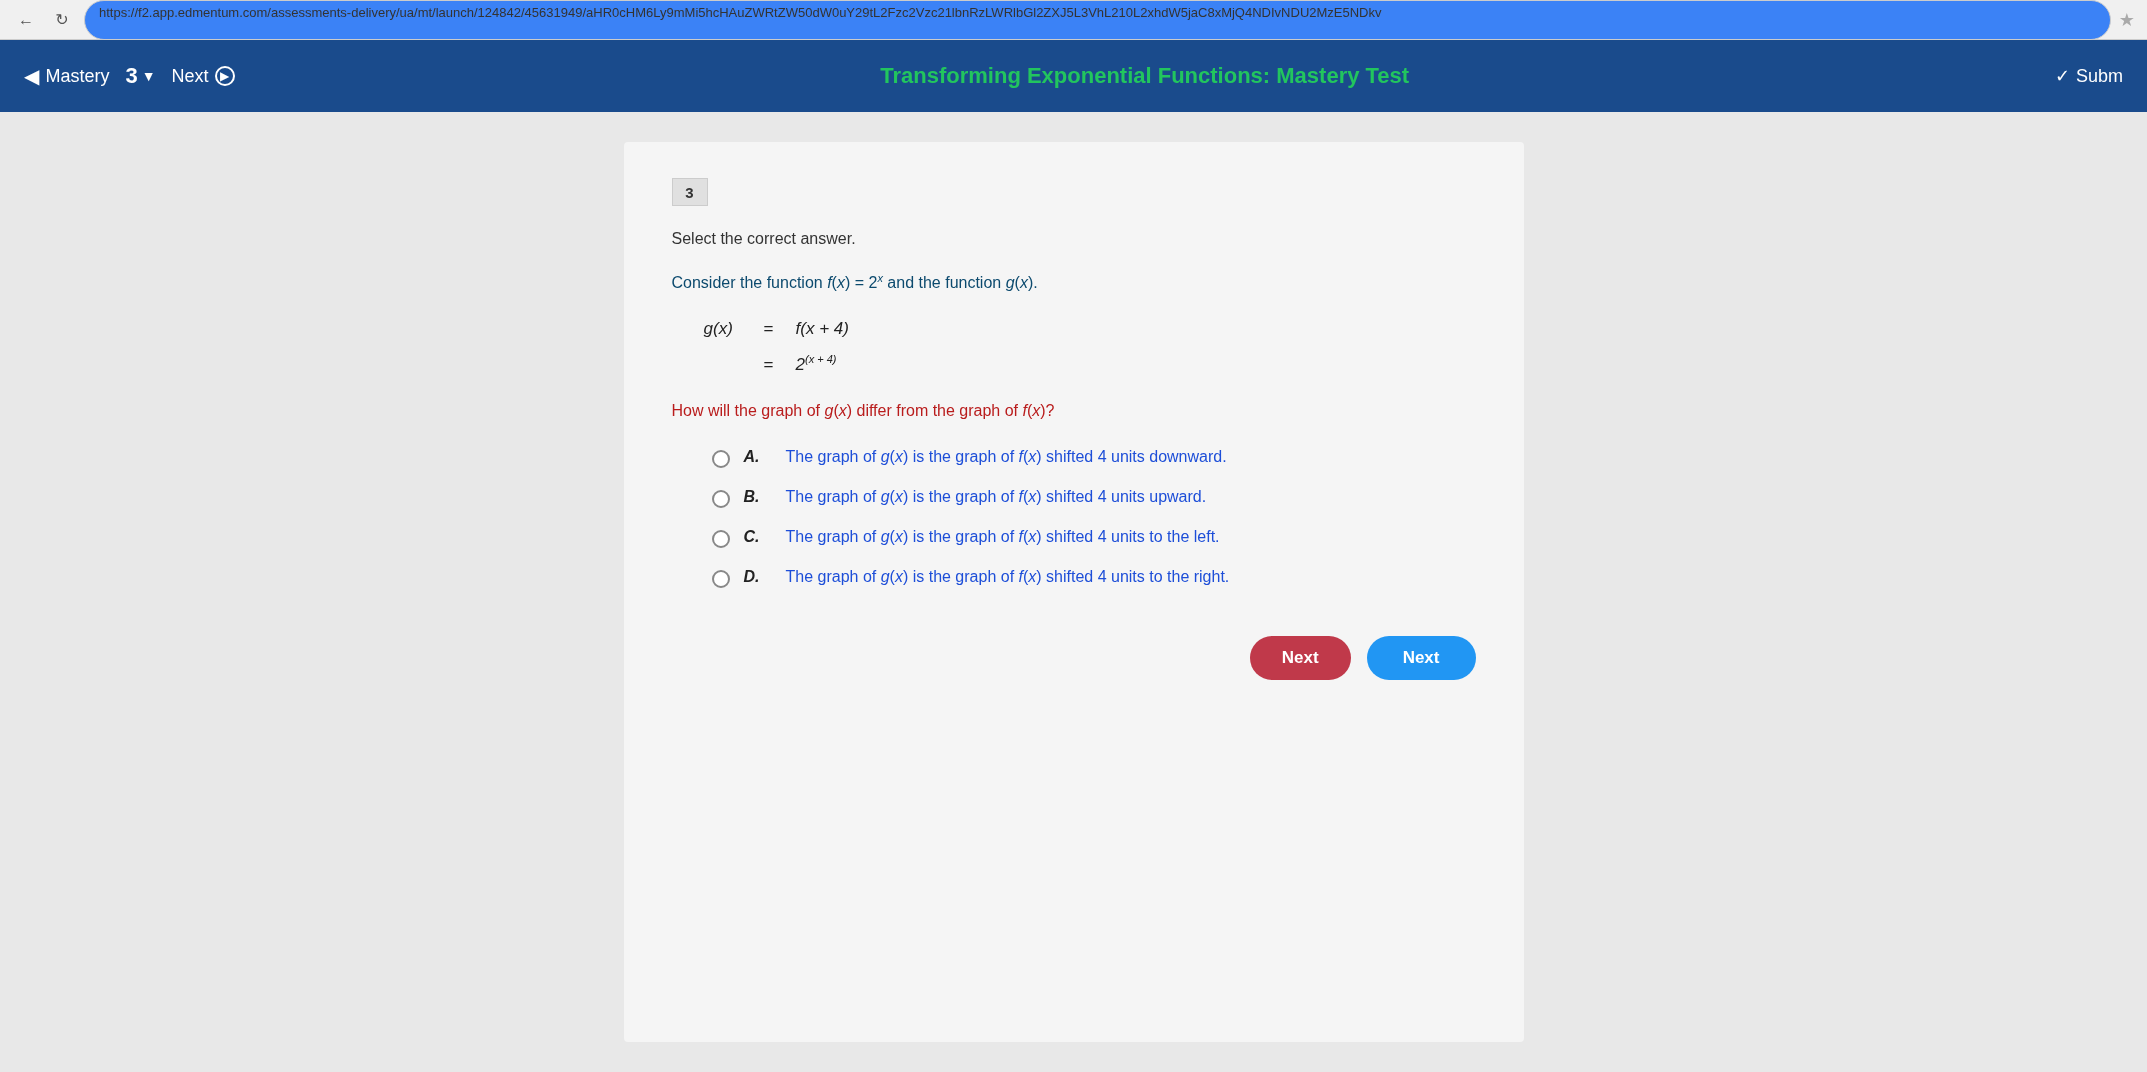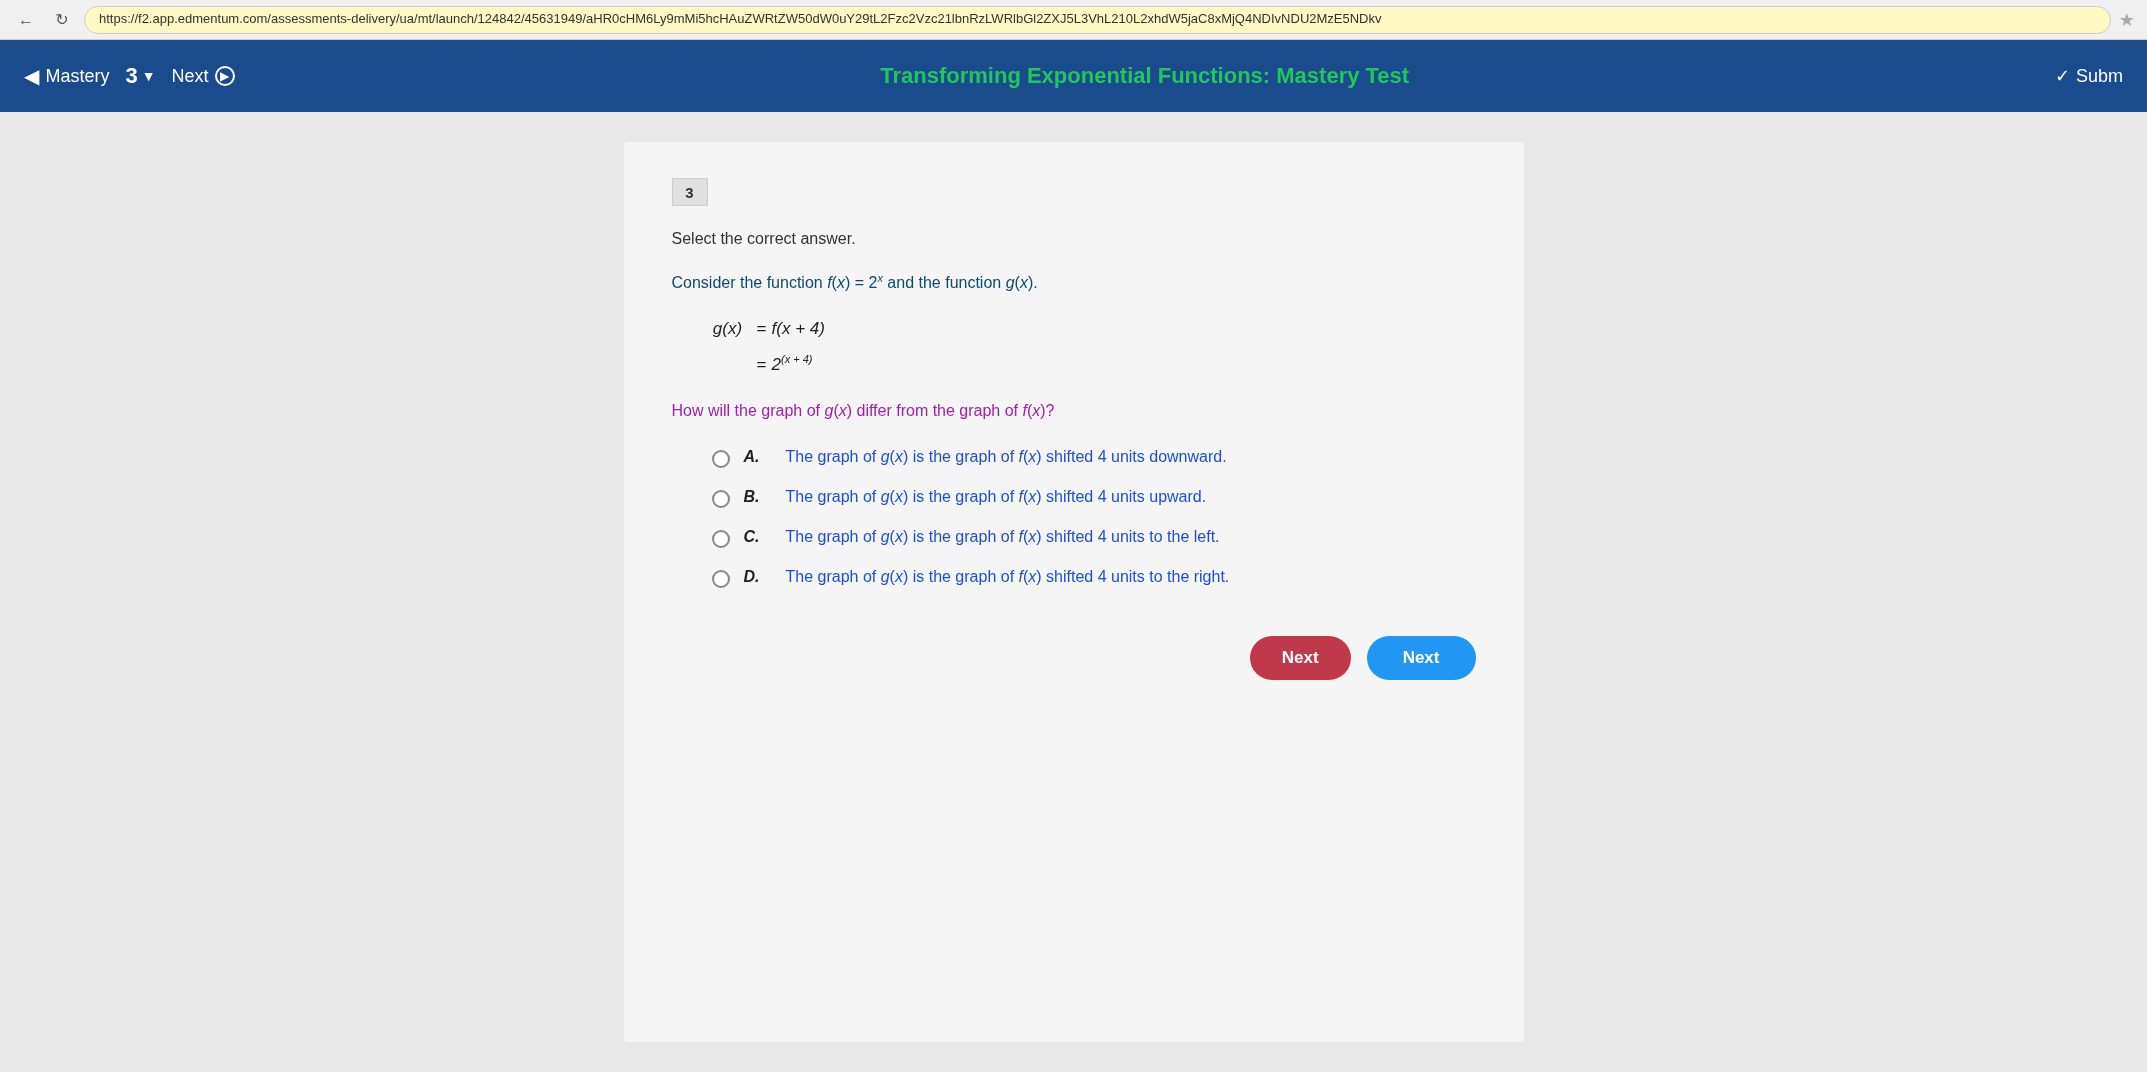--- a/index.html
+++ b/index.html
@@ -28,27 +28,27 @@
       border-radius: 50%;
       border: none;
       background: transparent;
       cursor: pointer;
       display: flex; align-items: center; justify-content: center;
       font-size: 16px; color: #555;
     }
 
     .browser-url-bar {
       flex: 1;
-      background: #fef9c3;
+      background: #3b82f6;
       border: 1px solid #ccc;
       border-radius: 20px;
       padding: 4px 14px;
       font-size: 13px;
       color: #333;
-      height: 28px;
+      height: 40px;
     }
 
     .browser-star {
       font-size: 18px;
       color: #aaa;
       cursor: pointer;
     }
 
     
     .app-header {
@@ -153,34 +153,33 @@
     .math-block {
       margin: 16px 0 20px 32px;
       font-size: 17px;
       color: #222;
       line-height: 2.0;
     }
 
     .math-row {
       display: flex;
       align-items: baseline;
-      gap: 0;
+      gap: 12px;
       margin-bottom: 2px;
-      text-align: center;
     }
 
     .math-left { font-style: italic; min-width: 48px; }
     .math-eq { min-width: 20px; }
     .math-right { font-style: italic; }
 
     sup { font-size: 11px; }
 
     .question-text {
       font-size: 16px;
-      color: #a21caf;
+      color: #b91c1c;
       margin-bottom: 28px;
     }
 
     .answer-choices {
       margin: 0 0 0 40px;
       display: flex;
       flex-direction: column;
       gap: 20px;
     }
 

